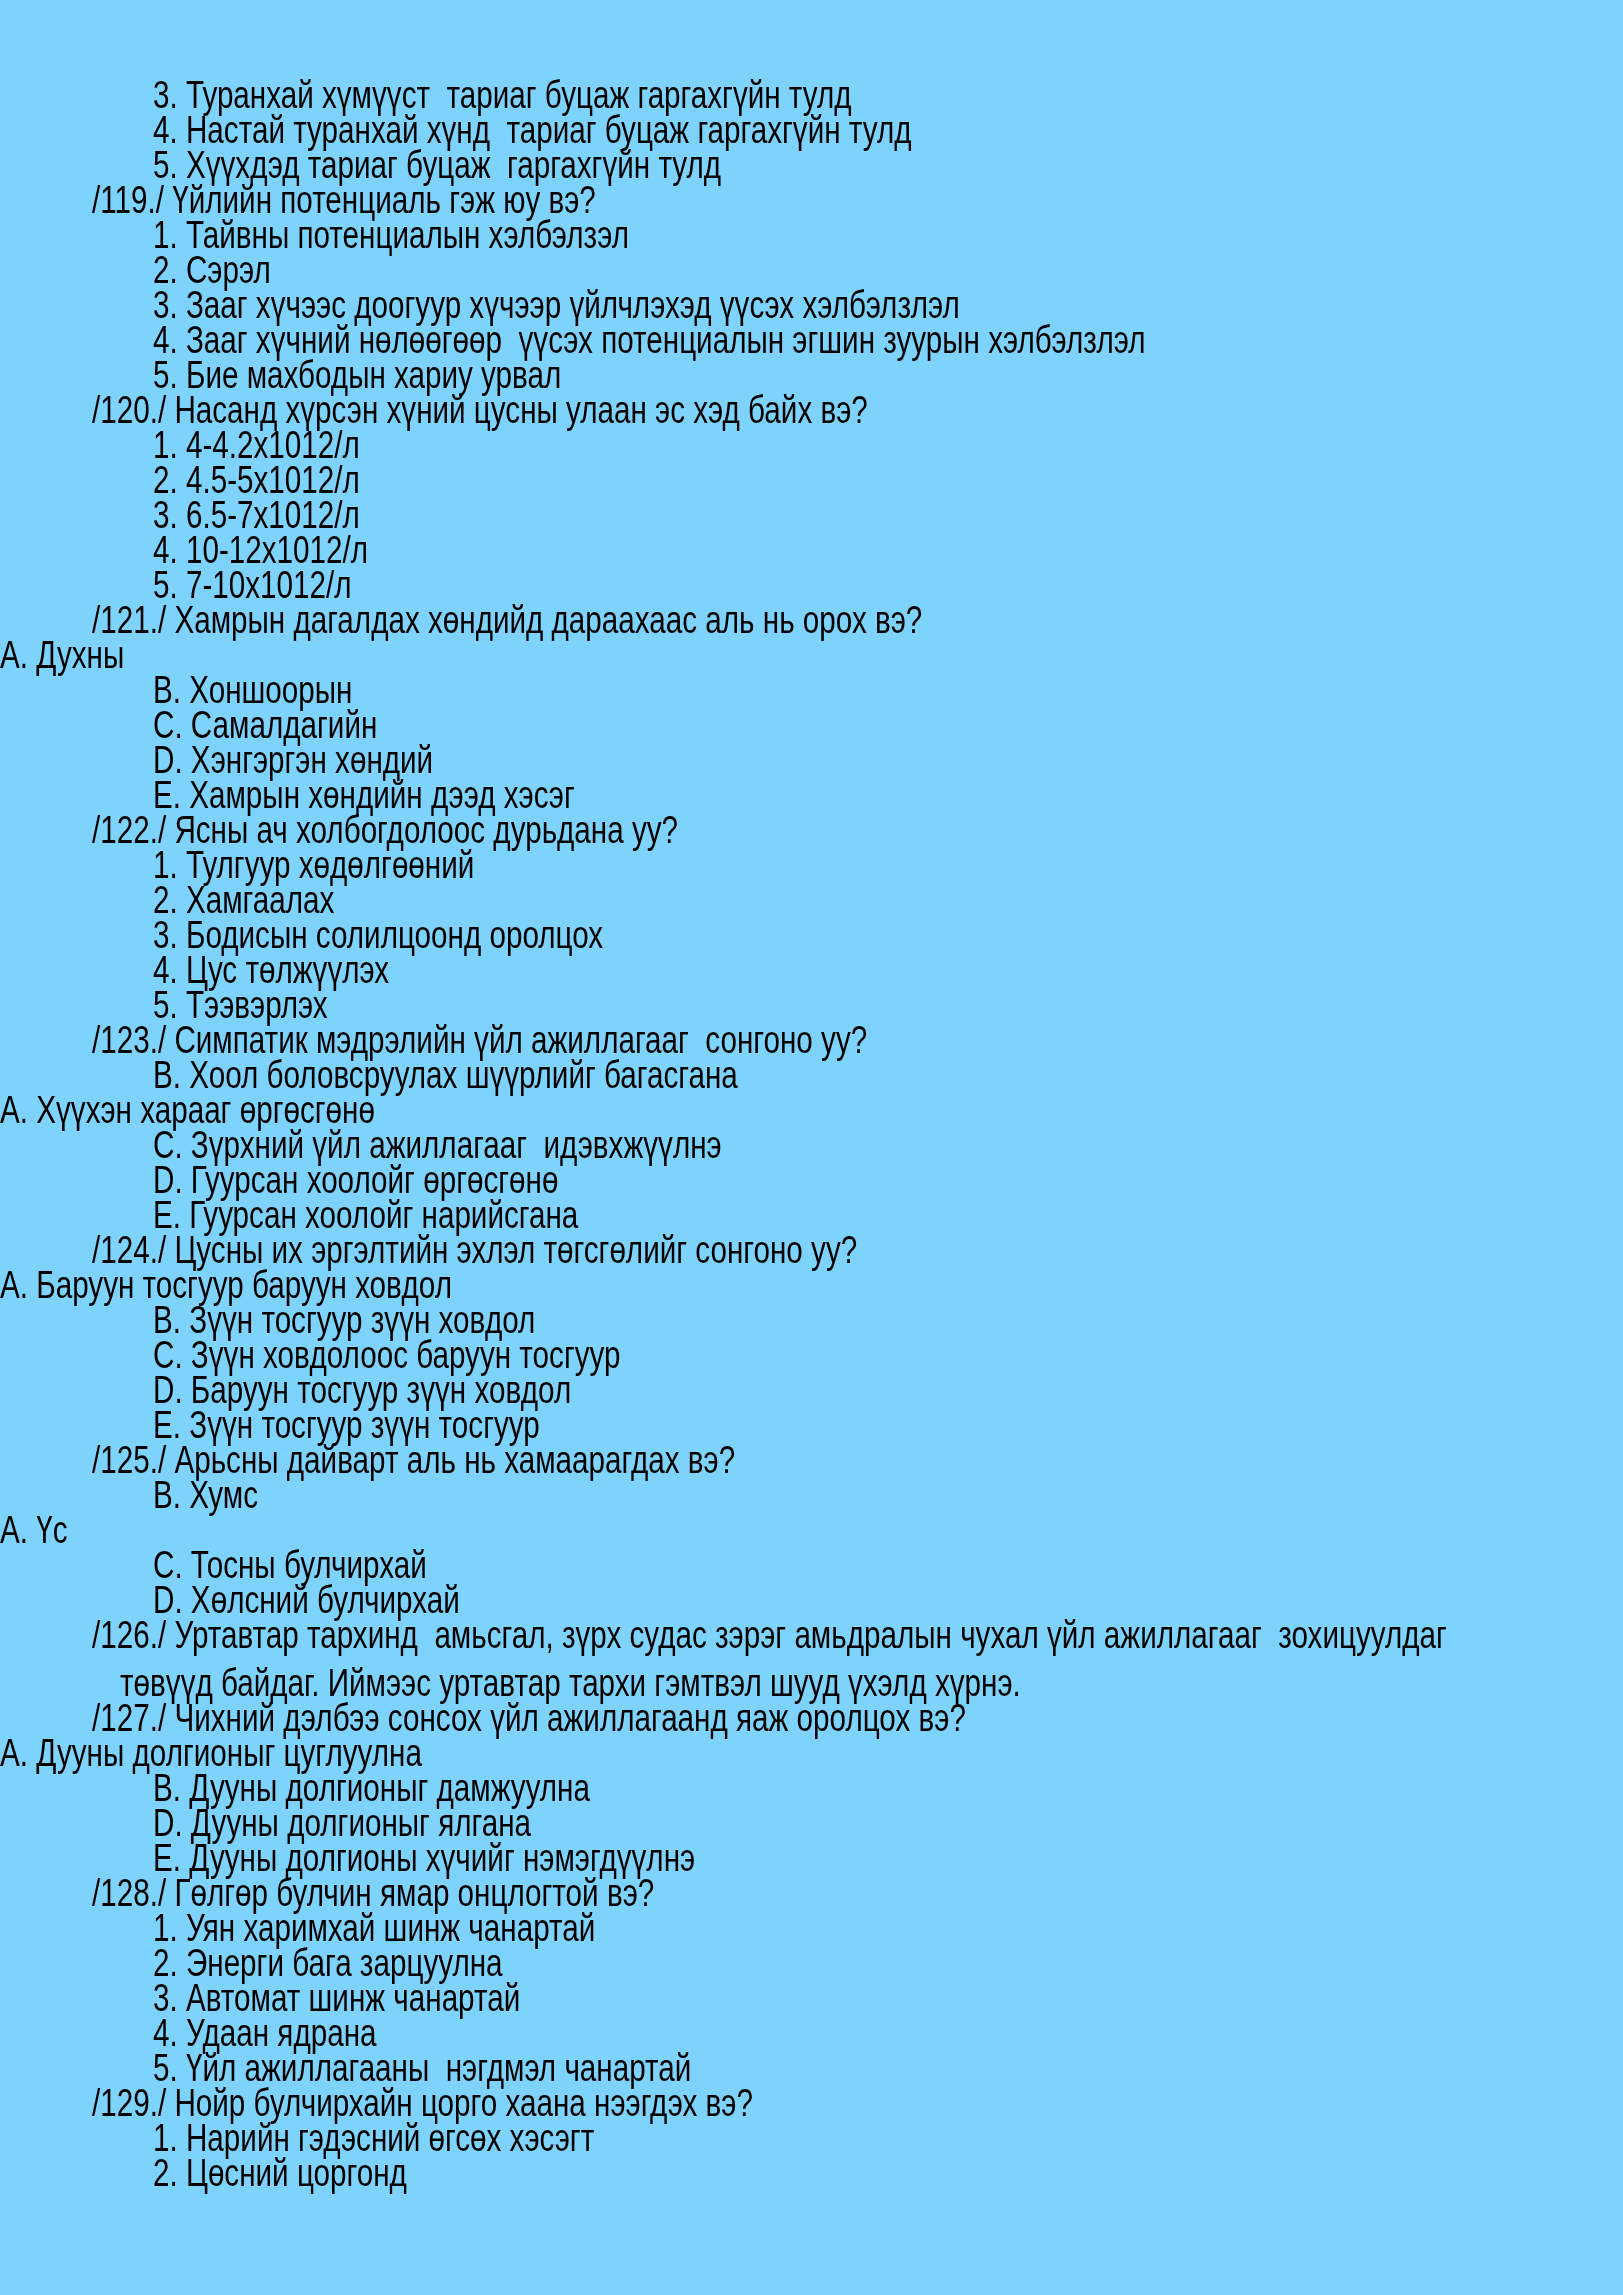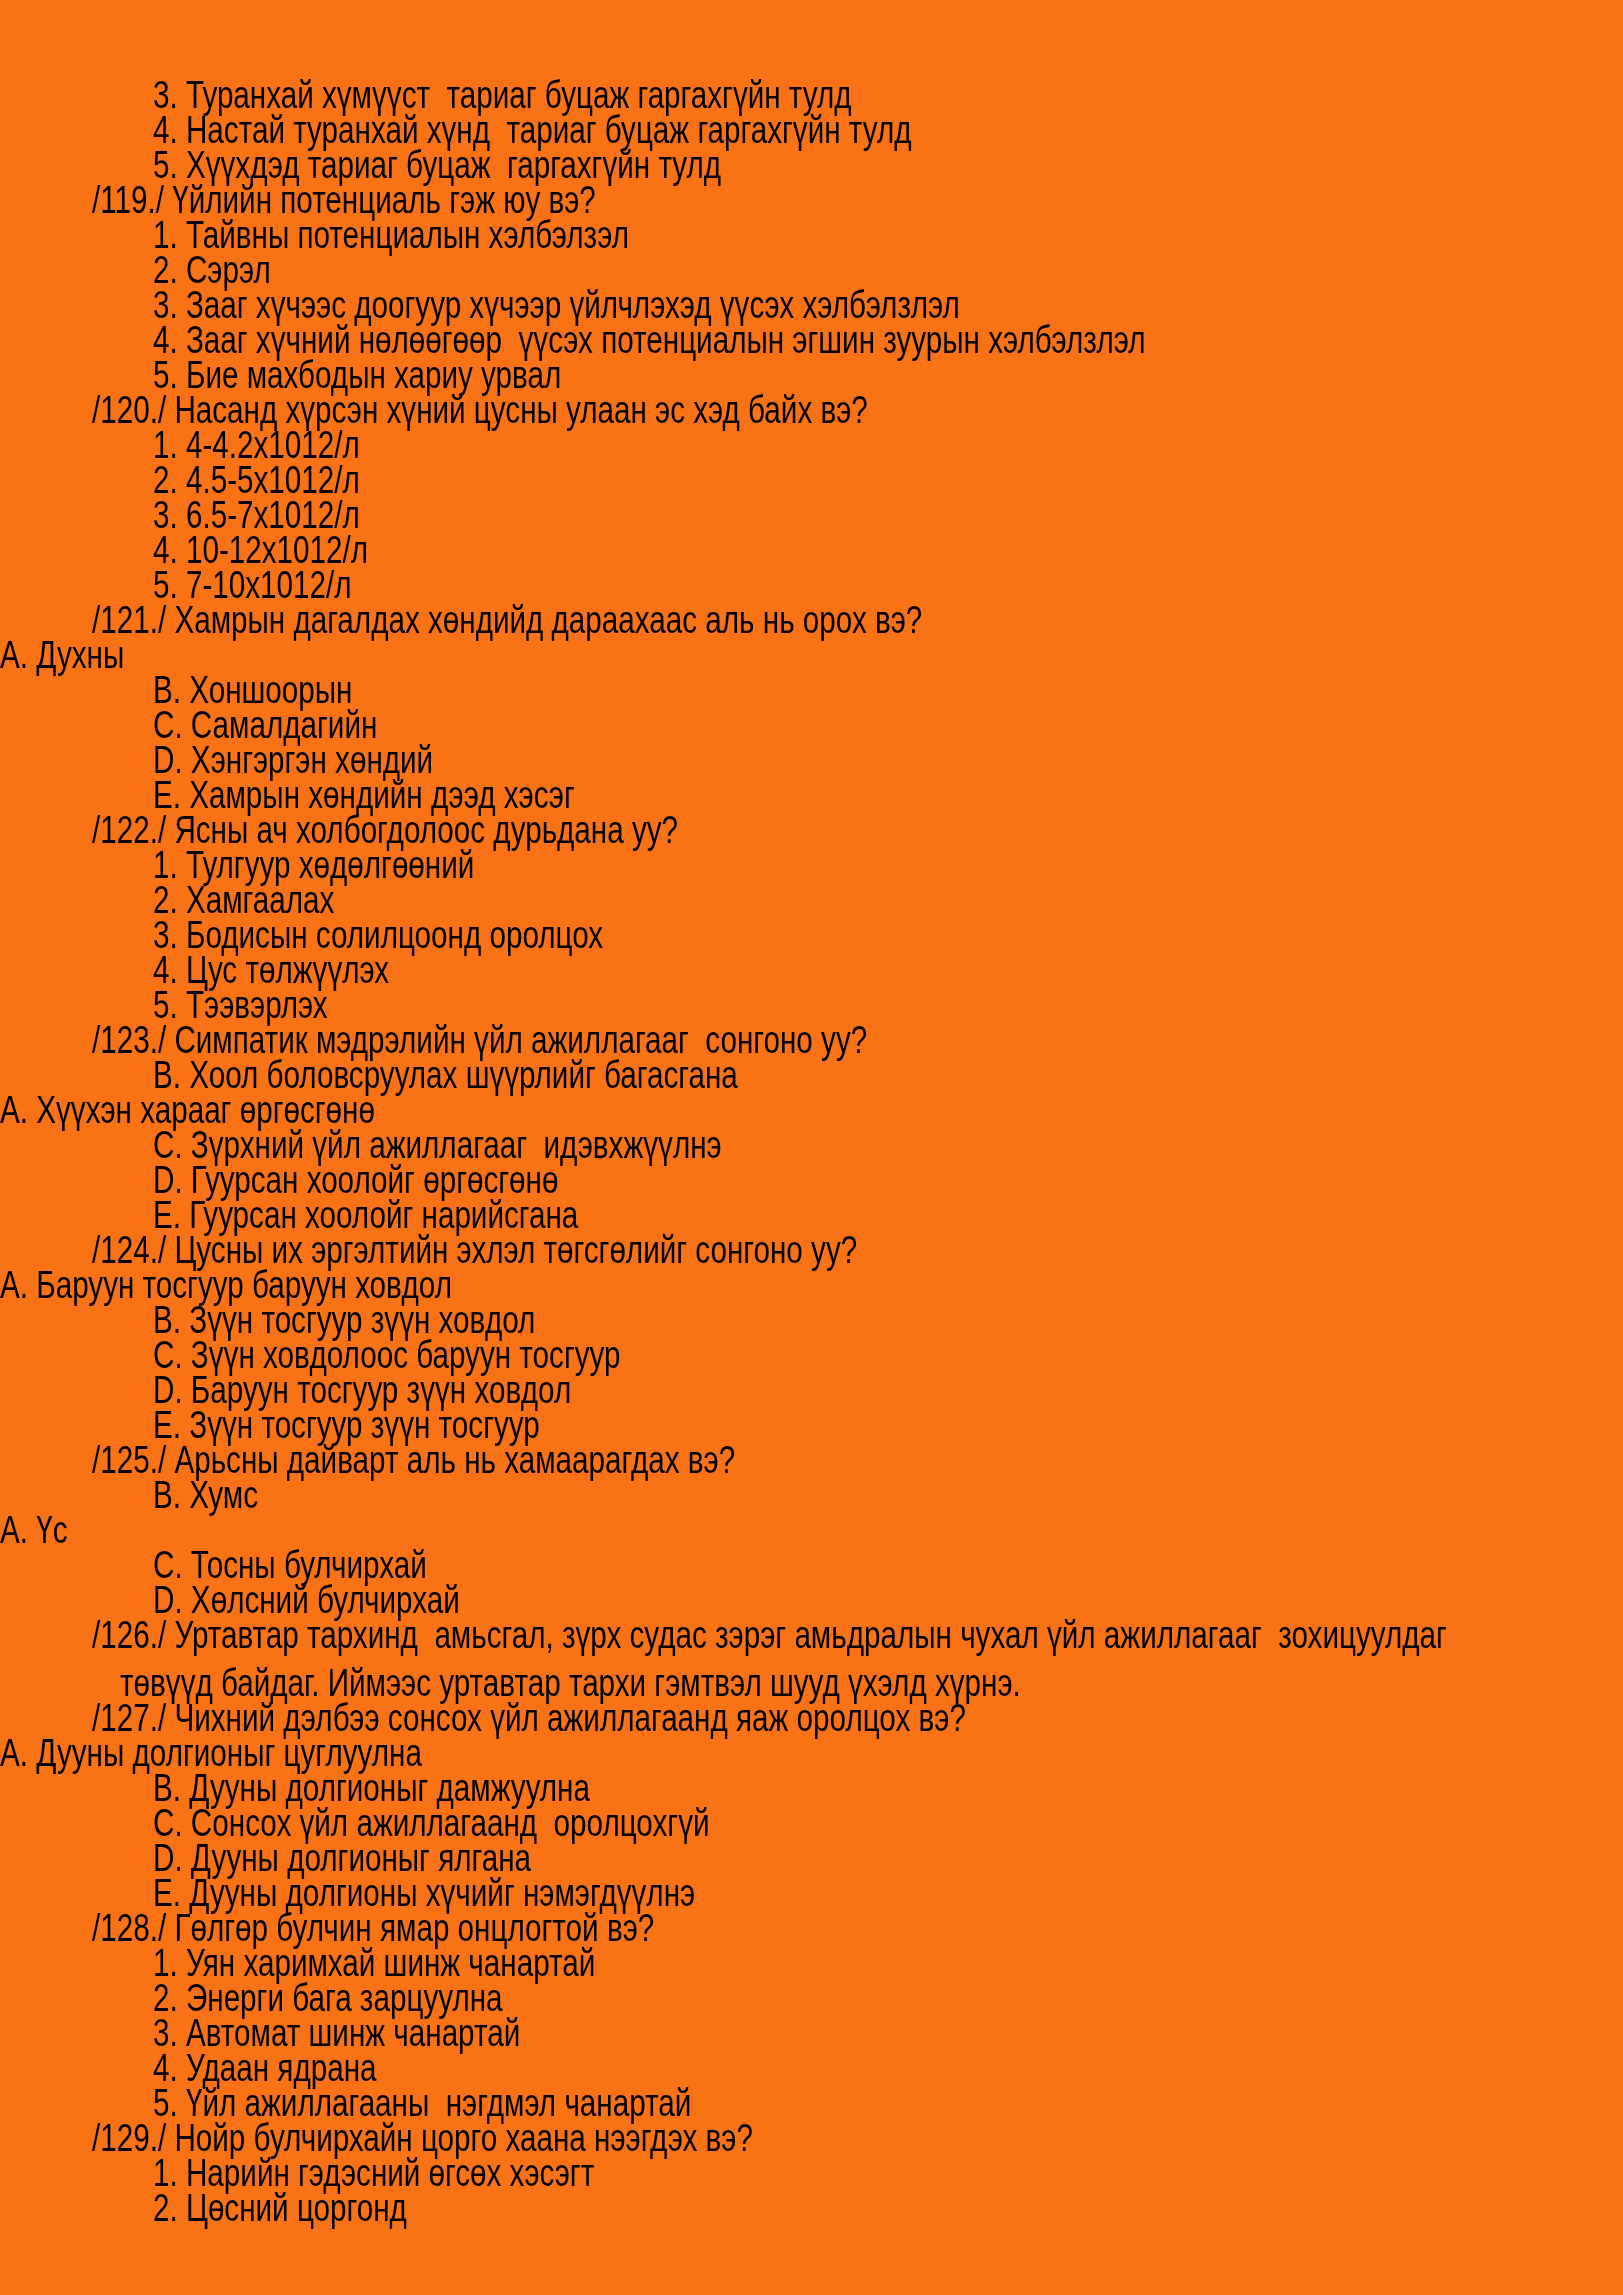--- a/index.html
+++ b/index.html
@@ -4,21 +4,21 @@
 <style>
   html, body {
     margin: 0;
     padding: 0;
     background: #ffffff;
   }
   .page {
     position: relative;
     width: 1623px;
     height: 2295px;
-    background: #f97316;
+    background: #7dd3fc;
     overflow: hidden;
     color: #000000;
     font-family: "Liberation Sans", "DejaVu Sans", sans-serif;
   }
   .content {
     position: absolute;
     left: 0;
     top: 78px;
     width: 1623px;
   }
@@ -85,21 +85,20 @@
       <div class="line q"><span class="txt">/125./ Арьсны дайварт аль нь хамаарагдах вэ?</span></div>
       <div class="line opt"><span class="txt">B. Хумс</span></div>
       <div class="line opta"><span class="txt">A. Үс</span></div>
       <div class="line opt"><span class="txt">C. Тосны булчирхай</span></div>
       <div class="line opt"><span class="txt">D. Хөлсний булчирхай</span></div>
       <div class="line q"><span class="txt">/126./ Уртавтар тархинд  амьсгал, зүрх судас зэрэг амьдралын чухал үйл ажиллагааг  зохицуулдаг</span></div>
       <div class="line qwrap"><span class="txt">төвүүд байдаг. Иймээс уртавтар тархи гэмтвэл шууд үхэлд хүрнэ.</span></div>
       <div class="line q"><span class="txt">/127./ Чихний дэлбээ сонсох үйл ажиллагаанд яаж оролцох вэ?</span></div>
       <div class="line opta"><span class="txt">A. Дууны долгионыг цуглуулна</span></div>
       <div class="line opt"><span class="txt">B. Дууны долгионыг дамжуулна</span></div>
-      <div class="line opt"><span class="txt">C. Сонсох үйл ажиллагаанд  оролцохгүй</span></div>
       <div class="line opt"><span class="txt">D. Дууны долгионыг ялгана</span></div>
       <div class="line opt"><span class="txt">E. Дууны долгионы хүчийг нэмэгдүүлнэ</span></div>
       <div class="line q"><span class="txt">/128./ Гөлгөр булчин ямар онцлогтой вэ?</span></div>
       <div class="line opt"><span class="txt">1. Уян харимхай шинж чанартай</span></div>
       <div class="line opt"><span class="txt">2. Энерги бага зарцуулна</span></div>
       <div class="line opt"><span class="txt">3. Автомат шинж чанартай</span></div>
       <div class="line opt"><span class="txt">4. Удаан ядрана</span></div>
       <div class="line opt"><span class="txt">5. Үйл ажиллагааны  нэгдмэл чанартай</span></div>
       <div class="line q"><span class="txt">/129./ Нойр булчирхайн цорго хаана нээгдэх вэ?</span></div>
       <div class="line opt"><span class="txt">1. Нарийн гэдэсний өгсөх хэсэгт</span></div>

